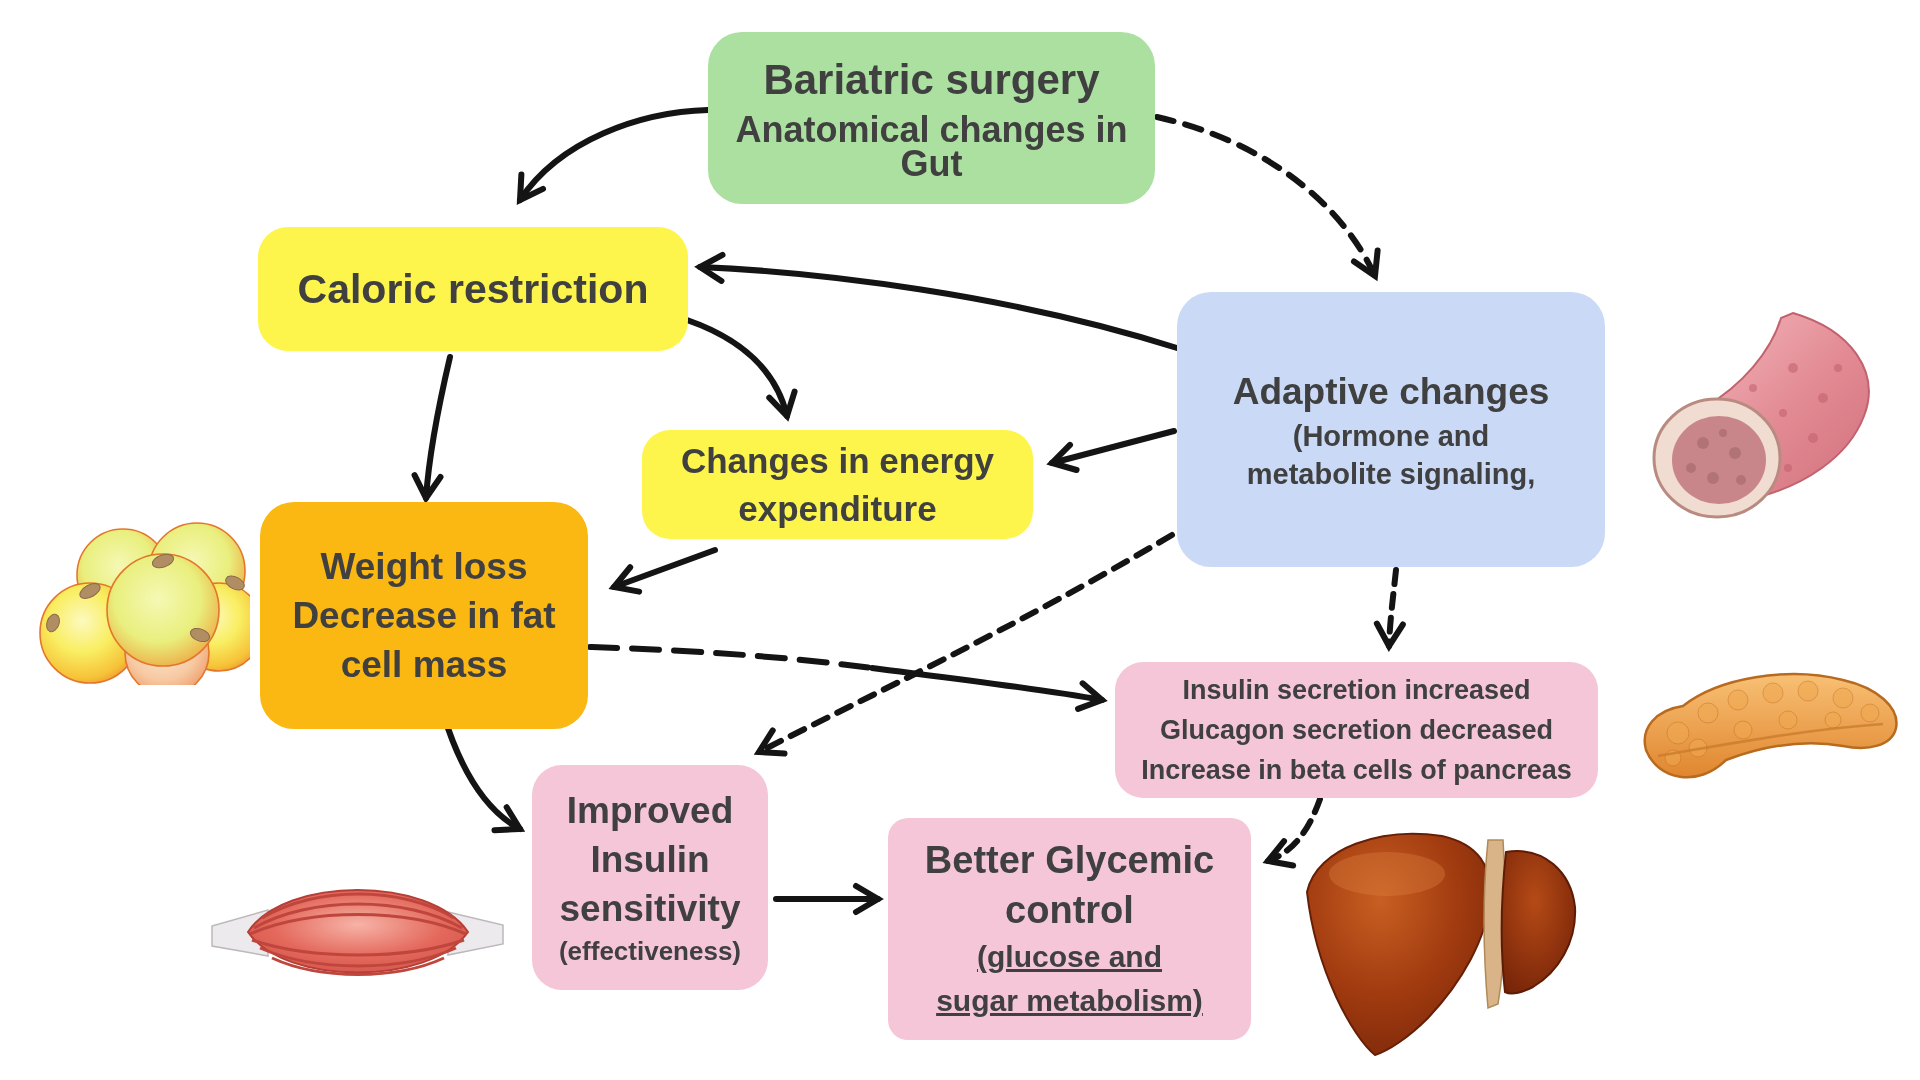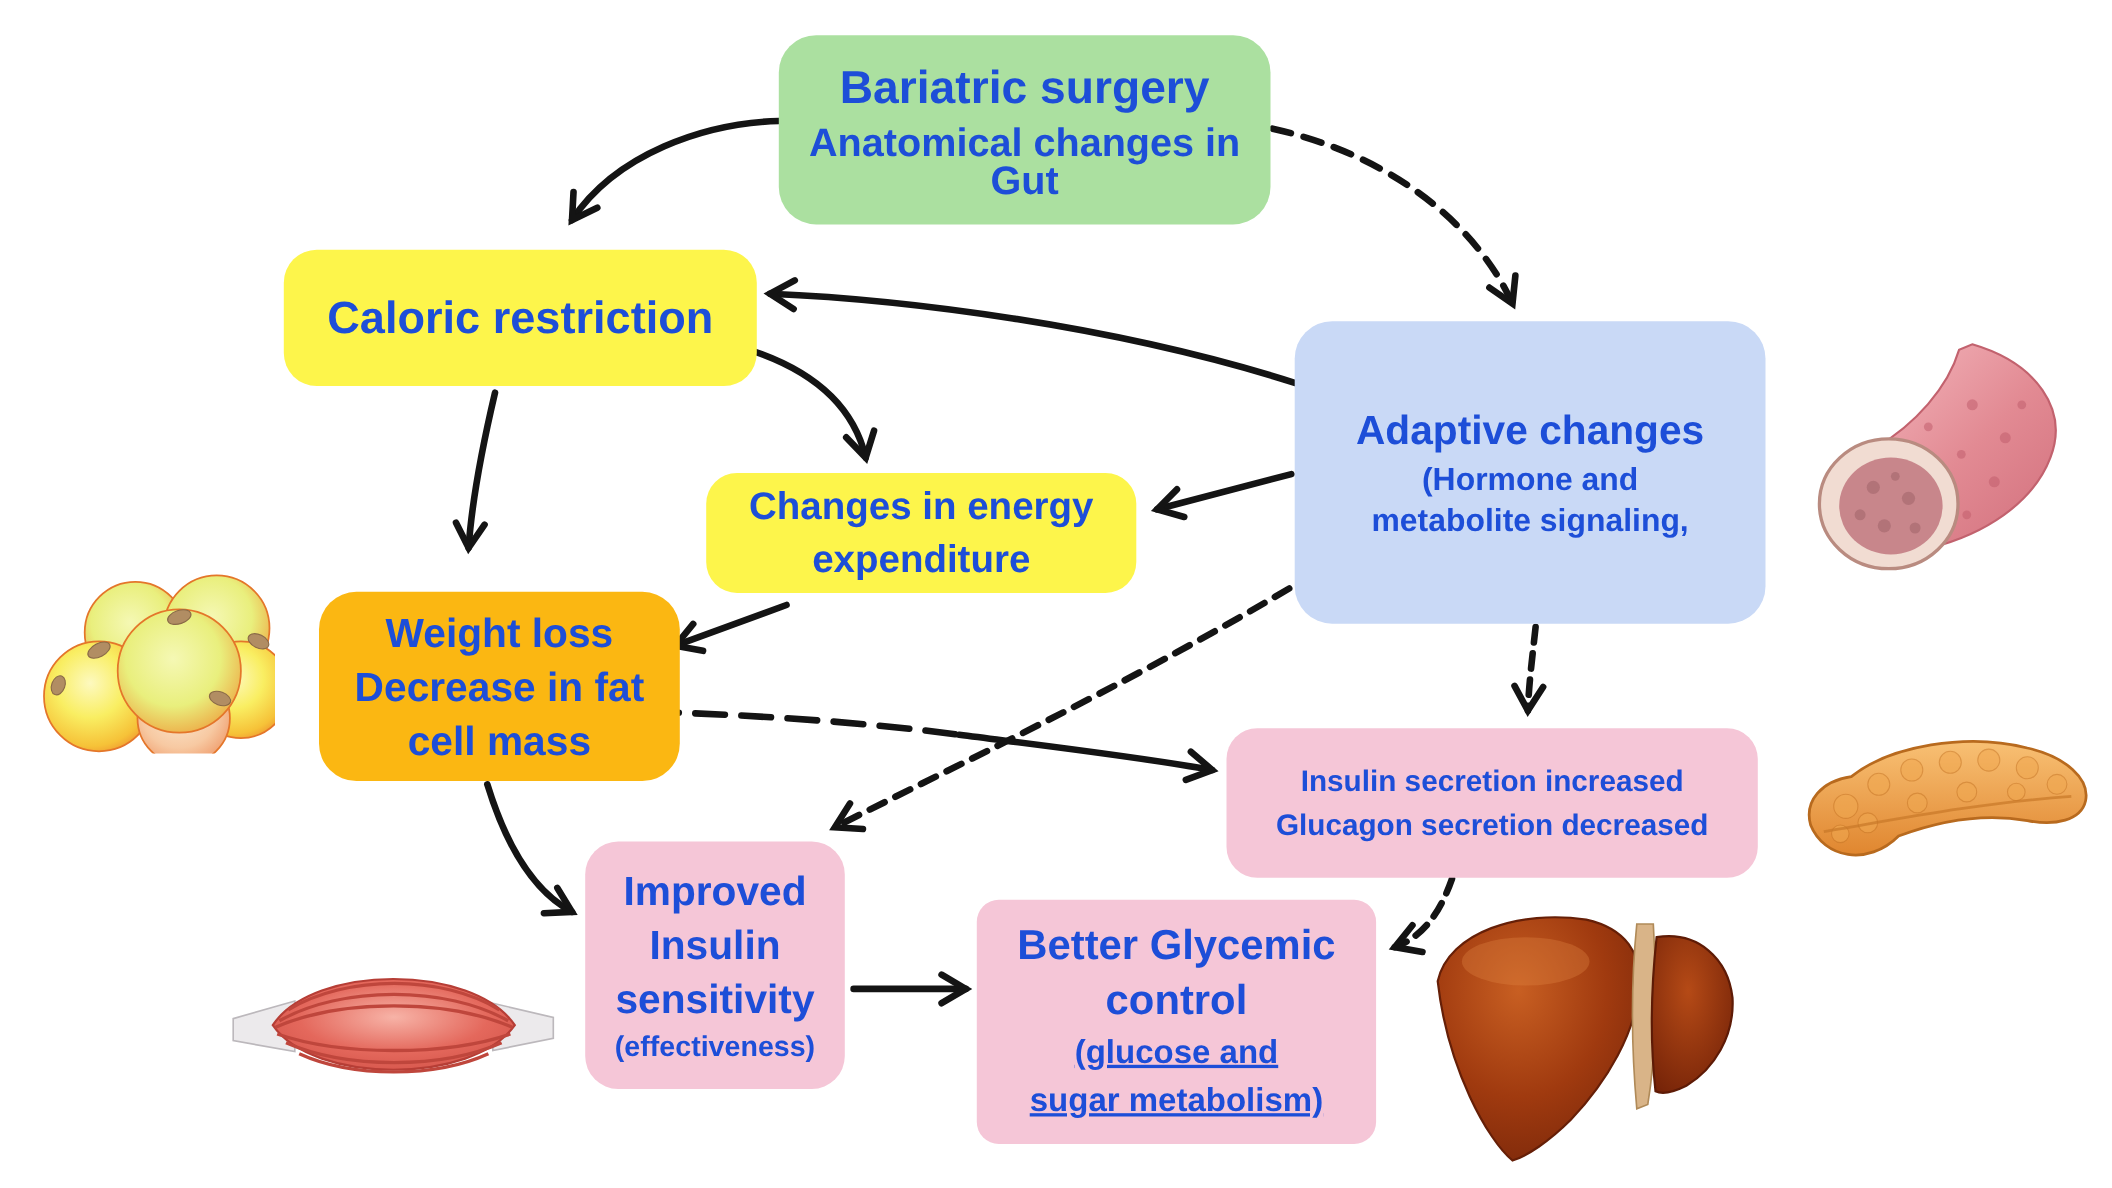--- a/index.html
+++ b/index.html
@@ -2,39 +2,39 @@
 <html><head>
 <meta charset="utf-8">
 <style>
   html,body{margin:0;padding:0;}
   body{
     width:1920px;height:1080px;position:relative;background:#ffffff;
     font-family:"Liberation Sans","DejaVu Sans",sans-serif;overflow:hidden;
   }
   .node{
     position:absolute;display:flex;flex-direction:column;justify-content:center;align-items:center;
-    text-align:center;color:#1d4ed8;font-weight:700;z-index:3;
+    text-align:center;color:#404040;font-weight:700;z-index:3;
   }
   .node span{display:block;}
   #edges{position:absolute;left:0;top:0;z-index:2;}
   .illus{position:absolute;z-index:1;}
 
   #node-bariatric{left:708px;top:32px;width:447px;height:172px;background:#abe0a0;border-radius:34px;}
   #node-bariatric .t{font-size:42px;line-height:50px;}
   #node-bariatric .s{font-size:36px;line-height:34px;margin-top:8px;}
 
   #node-caloric{left:258px;top:227px;width:430px;height:124px;background:#fdf54b;border-radius:30px;font-size:41px;}
 
   #node-adaptive{left:1177px;top:292px;width:428px;height:275px;background:#c9d9f6;border-radius:34px;}
   #node-adaptive .t{font-size:37px;line-height:51px;}
   #node-adaptive .s{font-size:29px;line-height:38px;}
 
   #node-energy{left:642px;top:430px;width:391px;height:109px;background:#fdf54b;border-radius:28px;font-size:35px;line-height:48px;}
 
-  #node-weight{left:260px;top:538px;width:328px;height:172px;background:#fbb712;border-radius:34px;font-size:37px;line-height:49px;margin-left:30px;}
+  #node-weight{left:260px;top:502px;width:328px;height:227px;background:#fbb712;border-radius:34px;font-size:37px;line-height:49px;}
 
   #node-insulin-secretion{left:1115px;top:662px;width:483px;height:136px;background:#f5c6d7;border-radius:28px;font-size:27px;line-height:40px;}
 
   #node-improved{left:532px;top:765px;width:236px;height:225px;background:#f5c6d7;border-radius:30px;}
   #node-improved .t{font-size:37px;line-height:49px;}
   #node-improved .s{font-size:26px;line-height:36px;}
 
   #node-glycemic{left:888px;top:818px;width:363px;height:222px;background:#f5c6d7;border-radius:20px;}
   #node-glycemic .t{font-size:38px;line-height:50px;}
   #node-glycemic .s{font-size:30px;line-height:44px;text-decoration:underline;}
@@ -88,20 +88,21 @@
 
 <div class="node" id="node-weight">
   <span>Weight loss</span>
   <span>Decrease in fat</span>
   <span>cell mass</span>
 </div>
 
 <div class="node" id="node-insulin-secretion">
   <span>Insulin secretion increased</span>
   <span>Glucagon secretion decreased</span>
+  <span>Increase in beta cells of pancreas</span>
 </div>
 
 <div class="node" id="node-improved">
   <span class="t">Improved</span>
   <span class="t">Insulin</span>
   <span class="t">sensitivity</span>
   <span class="s">(effectiveness)</span>
 </div>
 
 <div class="node" id="node-glycemic">

